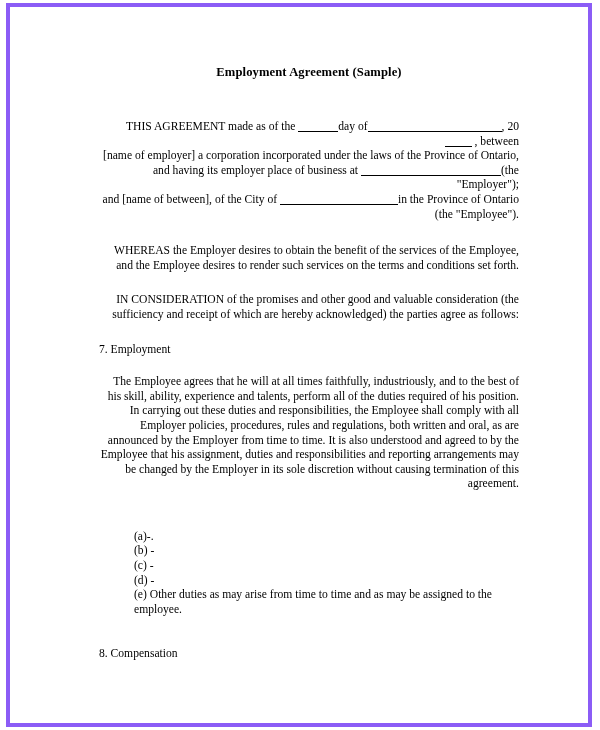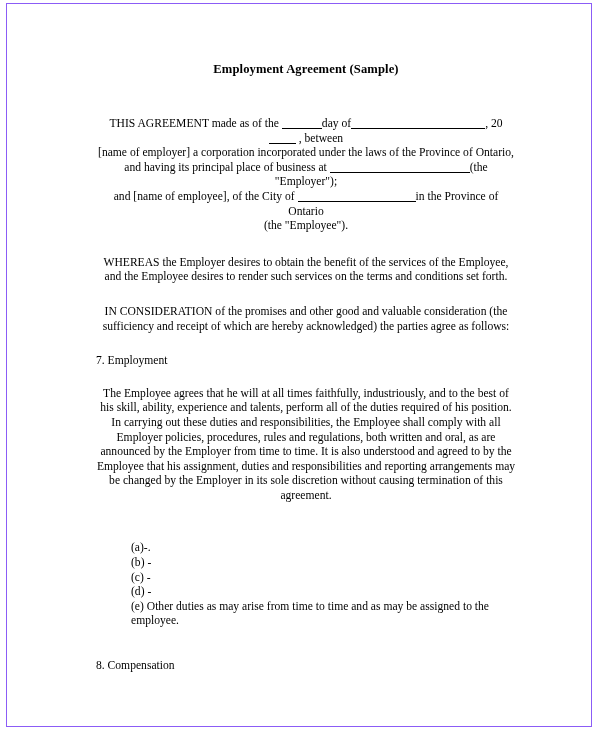--- a/index.html
+++ b/index.html
@@ -16,21 +16,21 @@
     color: #000000;
   }
 
   .page {
     position: absolute;
     left: 6px;
     top: 3px;
     width: 586px;
     height: 724px;
     background: #ffffff;
-    border: 1px solid #8b5cf6;
+    border: 4px solid #8b5cf6;
     box-sizing: border-box;
     overflow: hidden;
   }
 
   .page-inner {
     position: absolute;
     left: 89px;
     top: 0;
     width: 420px;
   }
@@ -41,21 +41,21 @@
     font-size: 12.6px;
     line-height: 15px;
     margin-top: 58px;
     letter-spacing: .1px;
   }
 
   p.para {
     font-size: 11.6px;
     line-height: 14.6px;
     margin: 0;
-    text-align: center;
+    text-align: right;
   }
 
   .sp-40 { height: 40px; }
   .sp-22 { height: 22px; }
   .sp-20 { height: 20px; }
   .sp-18 { height: 18px; }
   .sp-16 { height: 16px; }
   .sp-30 { height: 30px; }
 
   .heading {
@@ -95,22 +95,22 @@
 
 <div class="page">
   <div class="page-inner">
 
     <div class="doc-title">Employment Agreement (Sample)</div>
 
     <div class="sp-40"></div>
 
     <p class="para"><span>THIS AGREEMENT made as of the </span><span class="blank b-sm"></span><span>day of</span><span class="blank b-xl"></span><span>, 20</span><span class="blank b-xs"></span><span> , between</span><br>
       <span>[name of employer] a corporation incorporated under the laws of the Province of Ontario,</span><br>
-      <span>and having its principal place of business at </span><span class="blank b-xxl"></span><span>(the "Employer");</span><br>
-      <span>and [name of employee], of the City of </span><span class="blank b-lg"></span><span>in the Province of Ontario</span><br>
+      <span>and having its employer place of business at </span><span class="blank b-xxl"></span><span>(the "Employer");</span><br>
+      <span>and [name of between], of the City of </span><span class="blank b-lg"></span><span>in the Province of Ontario</span><br>
       <span>(the "Employee").</span>
     </p>
 
     <div class="sp-22"></div>
 
     <p class="para">WHEREAS the Employer desires to obtain the benefit of the services of the Employee, and the Employee desires to render such services on the terms and conditions set forth.</p>
 
     <div class="sp-20"></div>
 
     <p class="para">IN CONSIDERATION of the promises and other good and valuable consideration (the sufficiency and receipt of which are hereby acknowledged) the parties agree as follows:</p>

